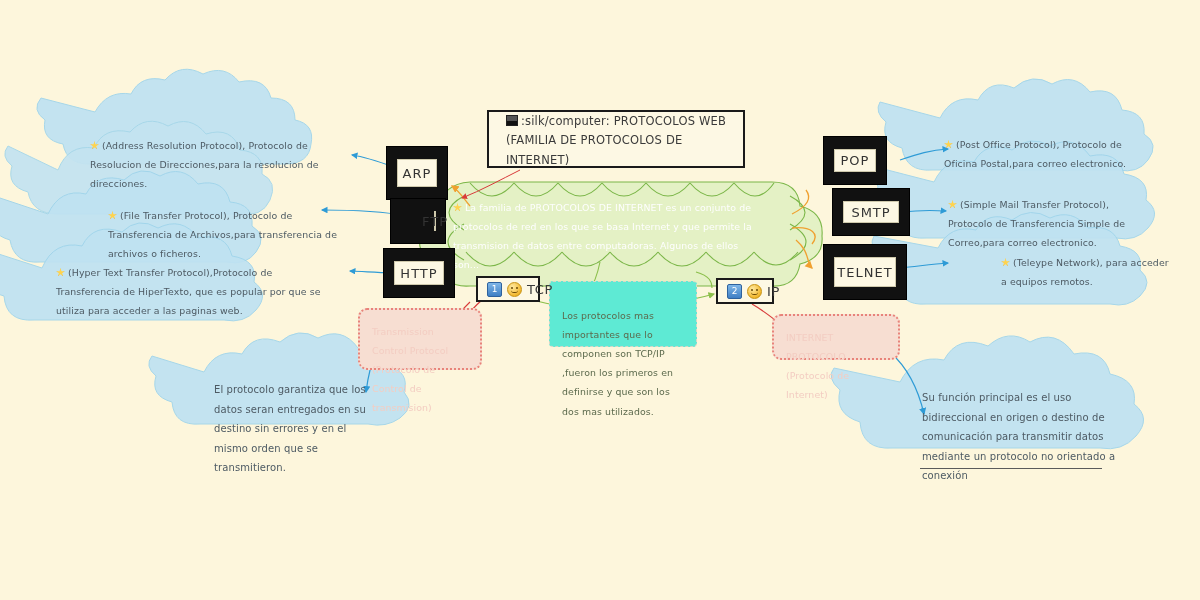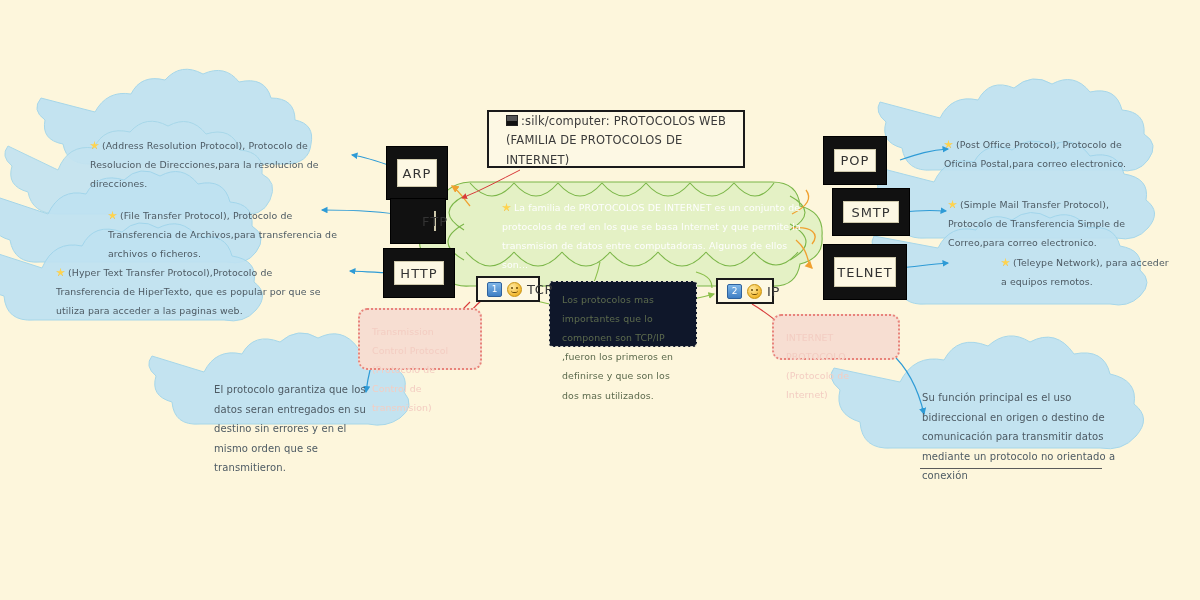--- a/index.html
+++ b/index.html
@@ -92,22 +92,22 @@
   .pinkbox{
     position:absolute;box-sizing:border-box;
     background:#f7ded2;border:2px dotted #e8837a;border-radius:9px;
     padding:10px 12px;
   }
   .pinkbox .txt{font-size:9.4px;line-height:1.5;color:#f3cdc2;letter-spacing:.1px;}
 
   
   .graybox{
     position:absolute;box-sizing:border-box;
-    background:#0f172a;border:1px dashed #d8d6c6;border-radius:4px;
-    padding:6px 12px;
+    background:#5eead4;border:1px dashed #d8d6c6;border-radius:4px;
+    padding:22px 12px;
   }
   .graybox .txt{font-size:9.4px;line-height:1.5;color:#5c6a4d;letter-spacing:.1px;}
 
   
   .bigcloudtxt .txt{font-size:10px;line-height:1.55;color:#4d5a63;}
   .uline{position:absolute;height:1px;background:#5b5b5b;}
 </style>
 </head>
 <body style="background: rgb(253, 246, 220);">
 
@@ -244,21 +244,21 @@
   </svg>
 
   <div class="node title-node">
     <div>
       <span class="mono-ico"></span><span class="txt">:silk/computer: PROTOCOLOS WEB
 (FAMILIA DE PROTOCOLOS DE
 INTERNET)</span>
     </div>
   </div>
 
-  <div class="cloudtxt" style="left:502px;top:196px;width:312px;">
+  <div class="cloudtxt" style="left:453px;top:196px;width:312px;">
     <span class="star"></span><span class="txt" style="color:#fefefe;">La familia de PROTOCOLOS DE INTERNET es un conjunto de protocolos de red en los que se basa Internet y que permite la transmision de datos entre computadoras. Algunos de ellos son...</span>
   </div>
 
   <div class="node blkbox" style="left:386px;top:146px;width:62px;height:54px;">
     <div class="inner">
         <span class="txt">ARP</span>
       </div>
   </div>
   <div class="node blkbox" style="left:390px;top:198px;width:46px;height:46px;padding-left:44px;">
     <div class="inner">

